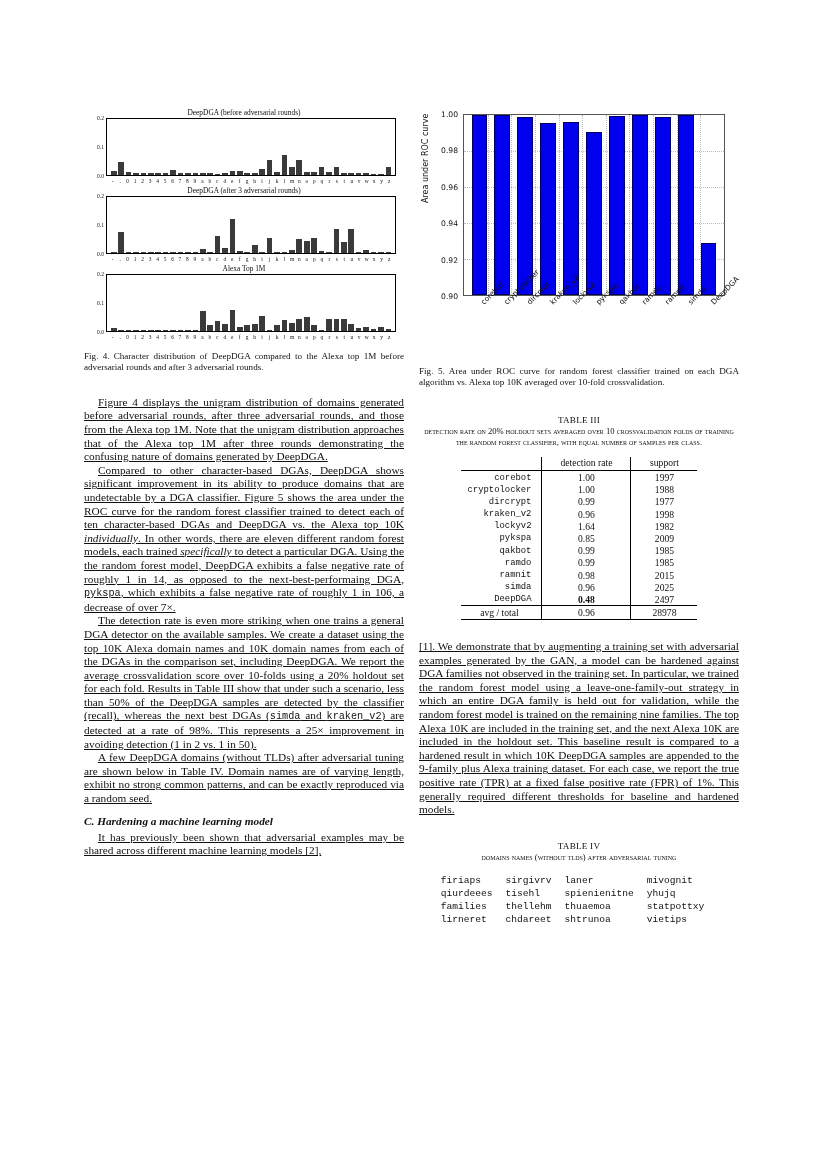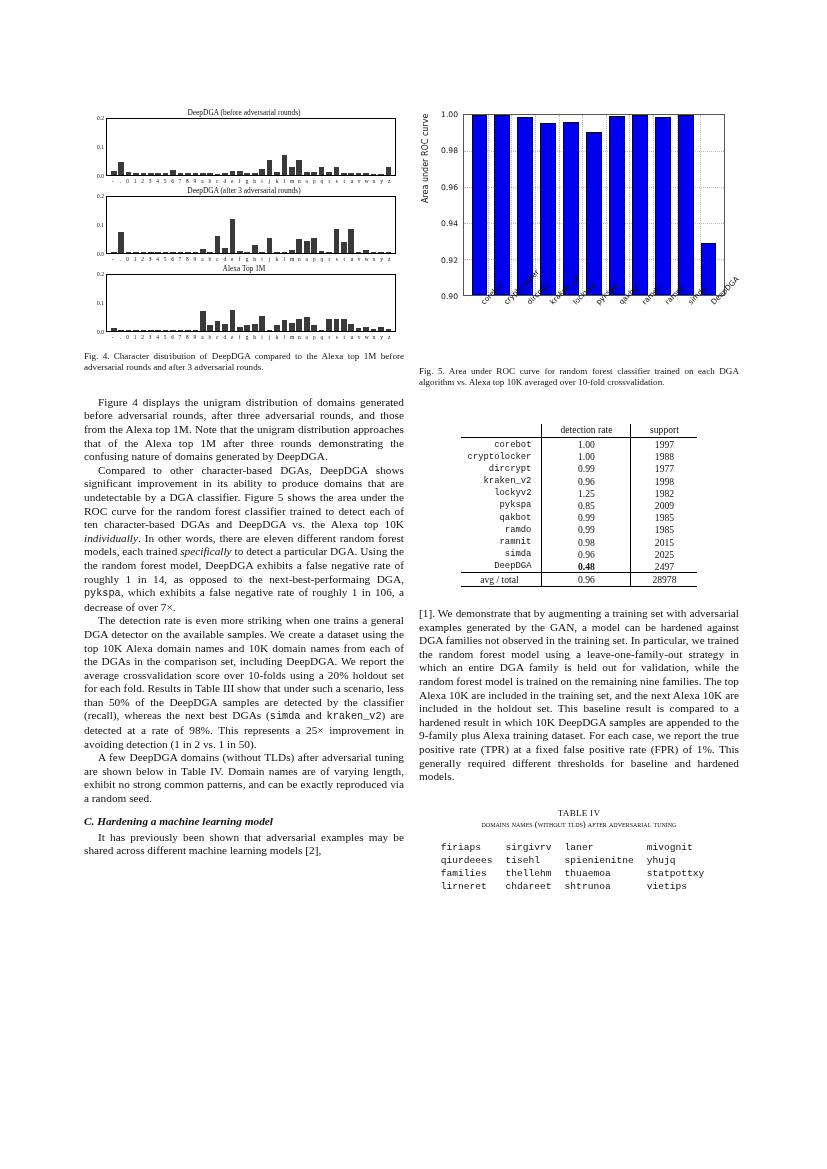--- a/index.html
+++ b/index.html
@@ -28,20 +28,21 @@
   .col-left  { left: 84px;  top: 108px; }
   .col-right { left: 419px; top: 108px; }
 
   p.body {
     margin: 0 0 0 0;
     font-size: 11.3px;
     line-height: 13.6px;
     text-align: justify;
     text-indent: 14px;
     hyphens: auto;
+    text-decoration: underline;
   }
   p.body.noindent { text-indent: 0; }
   .mono { font-family: "Liberation Mono", monospace; font-size: 10.2px; }
   .ital { font-style: italic; }
 
   .caption {
     font-size: 9.1px;
     line-height: 11.4px;
     text-align: justify;
     margin: 0;
@@ -633,20 +634,24 @@
           </div>
         </div>
     </div>
 
     <p class="caption fig5-caption">
       <span class="lead">Fig. 5.</span><span>Area under ROC curve for random forest classifier trained on each DGA algorithm vs. Alexa top 10K averaged over 10-fold crossvalidation.</span>
     </p>
 
     <div style="height:26px"></div>
 
+    <div class="tbl-caption">
+      <div class="tbl-num">TABLE III</div>
+      <div class="tbl-title">Detection rate on 20% holdout sets averaged over 10 crossvalidation folds of training the random forest classifier, with equal number of samples per class.</div>
+    </div>
 
     <table class="t3">
       <tbody id="t3-body">
           <tr class="hdr">
             <td class="lbl"></td>
             <td class="num dbl">detection rate</td>
             <td class="sup vline">support</td>
           </tr>
           <tr>
             <td class="lbl">corebot</td>
@@ -663,21 +668,21 @@
             <td class="num dbl">0.99</td>
             <td class="sup vline">1977</td>
           </tr>
           <tr>
             <td class="lbl">kraken_v2</td>
             <td class="num dbl">0.96</td>
             <td class="sup vline">1998</td>
           </tr>
           <tr>
             <td class="lbl">lockyv2</td>
-            <td class="num dbl">1.25</td>
+            <td class="num dbl">1.64</td>
             <td class="sup vline">1982</td>
           </tr>
           <tr>
             <td class="lbl">pykspa</td>
             <td class="num dbl">0.85</td>
             <td class="sup vline">2009</td>
           </tr>
           <tr>
             <td class="lbl">qakbot</td>
             <td class="num dbl">0.99</td>

